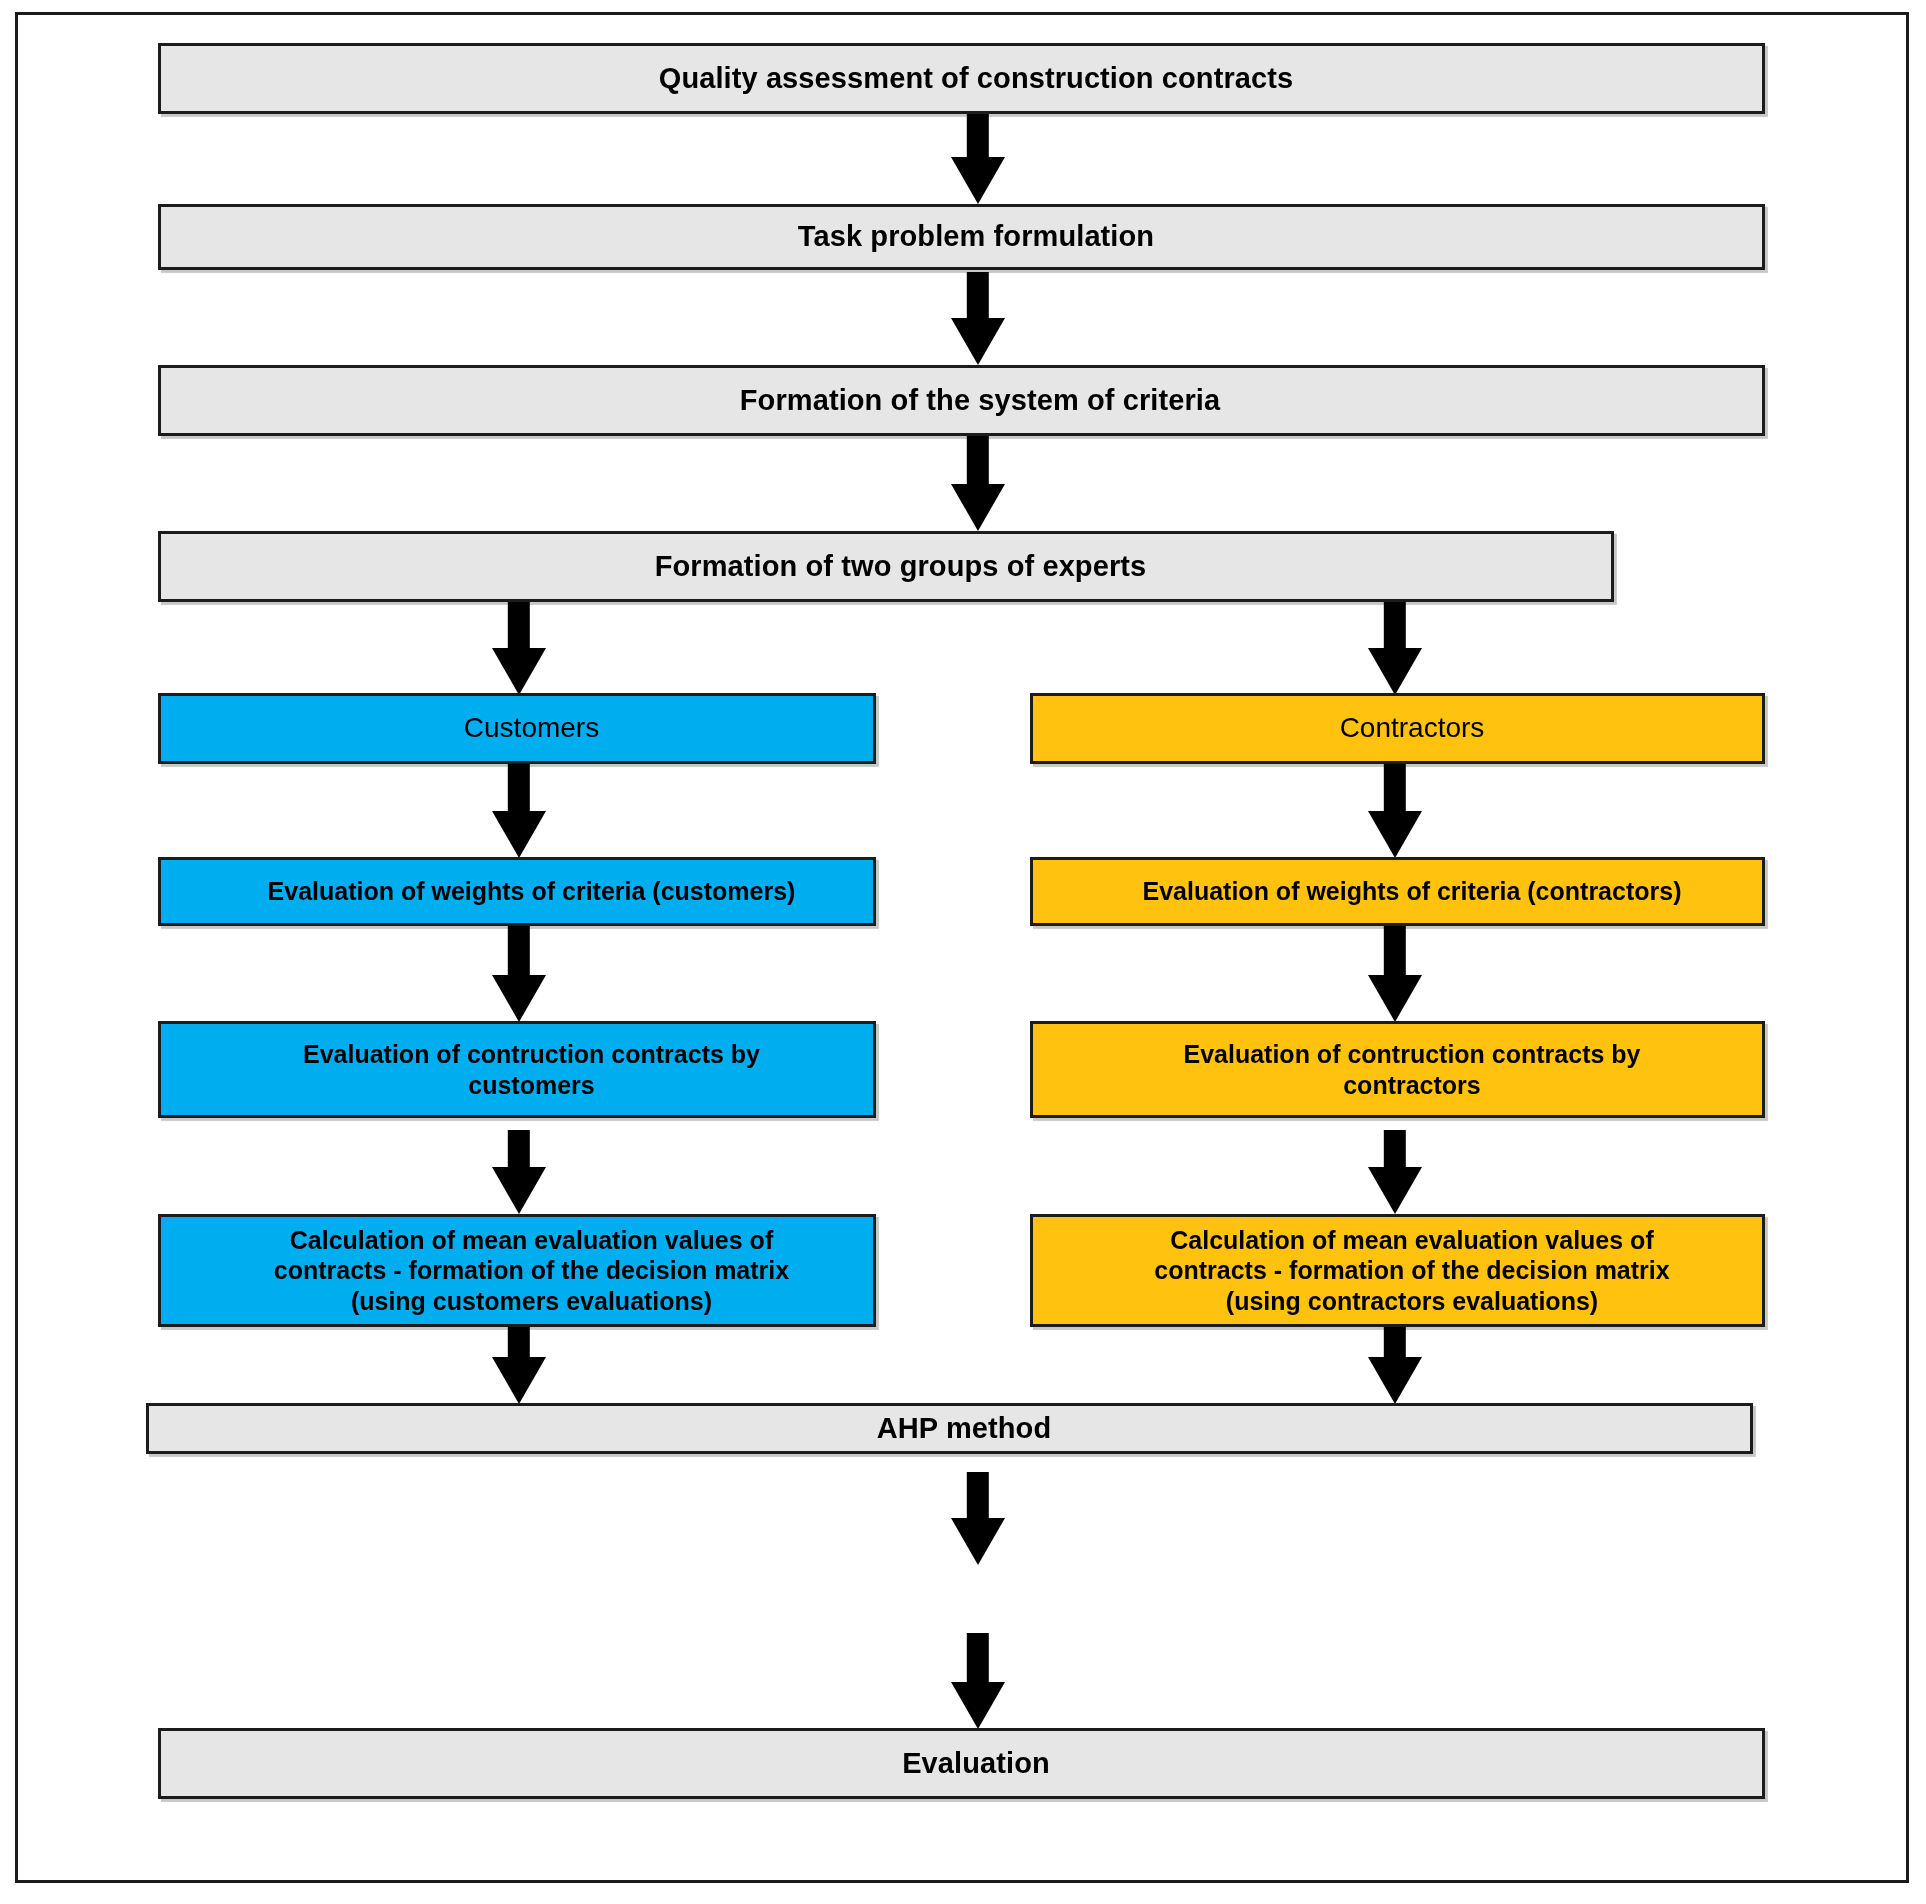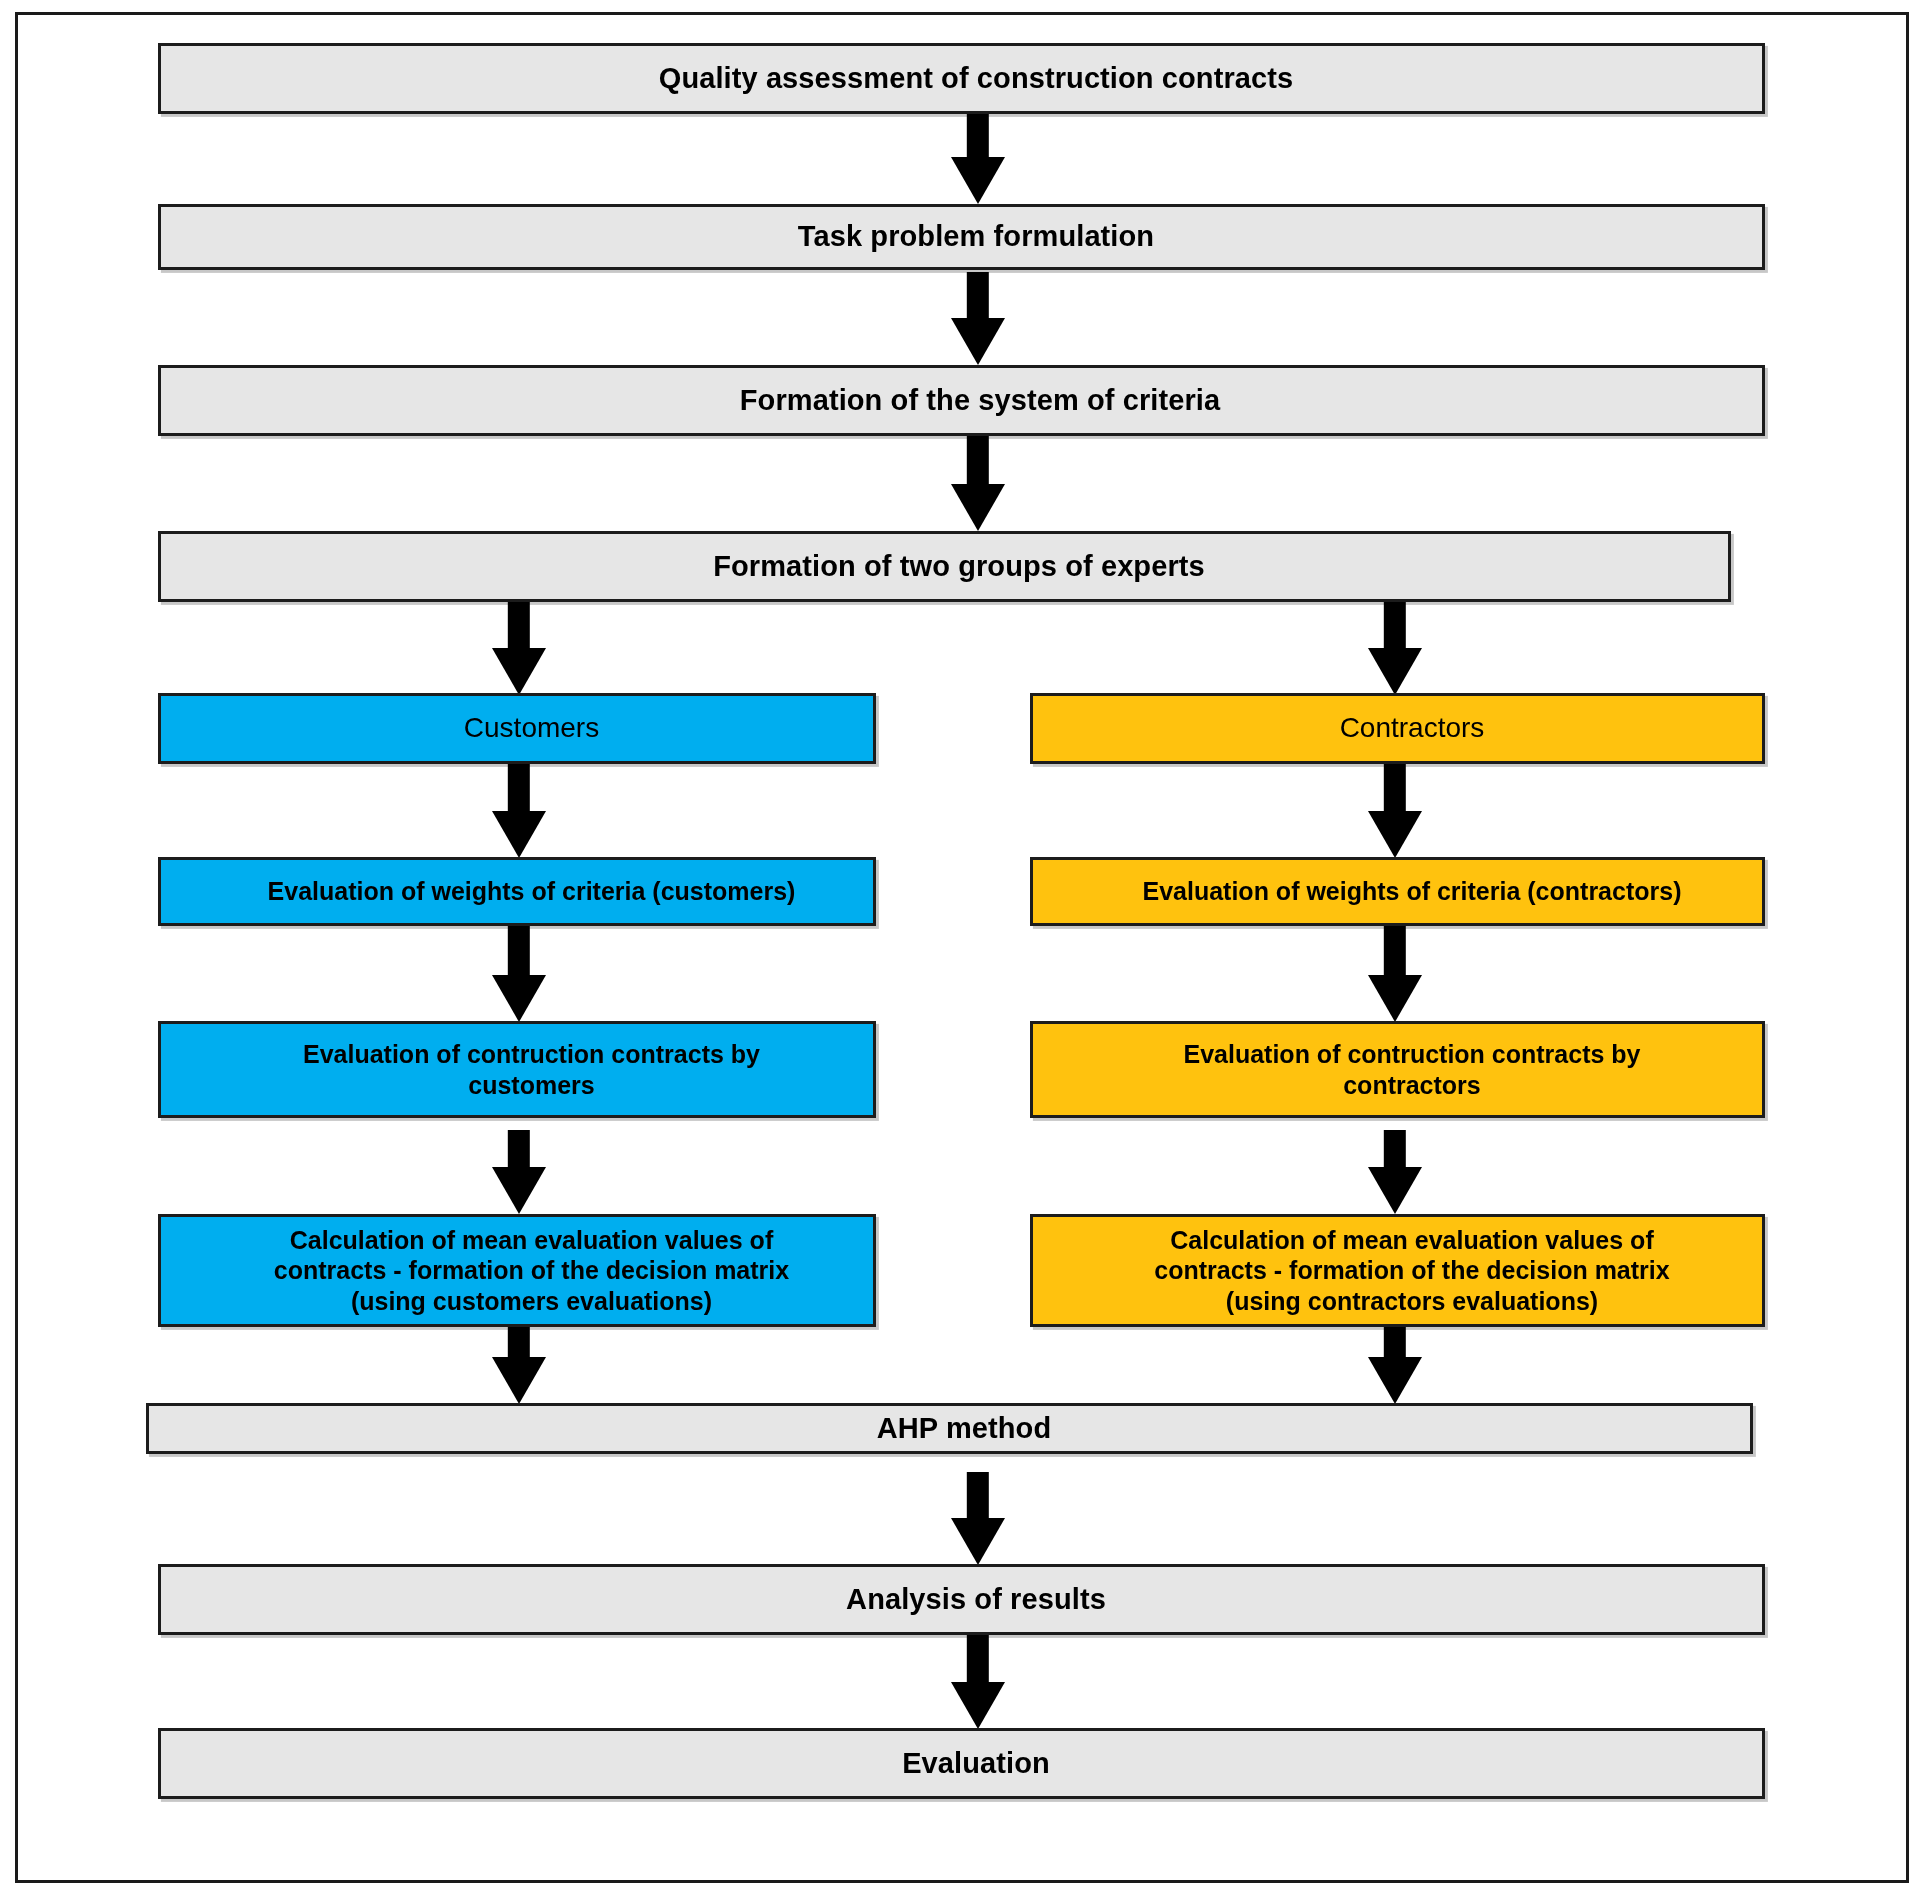--- a/index.html
+++ b/index.html
@@ -133,21 +133,21 @@
   </div>
 
   <div class="node gray" style="left:158px;top:204px;width:1607px;height:66px;">
     <span class="label">Task problem formulation</span>
   </div>
 
   <div class="node gray" style="left:158px;top:365px;width:1607px;height:71px;padding-left:8px;">
     <span class="label">Formation of the system of criteria</span>
   </div>
 
-  <div class="node gray" style="left:158px;top:531px;width:1573px;height:71px;align-items:center;">
+  <div class="node gray" style="left:158px;top:531px;width:1456px;height:71px;align-items:center;">
     <span class="label">Formation of two groups of experts</span>
   </div>
 
   <div class="node blue plain" style="left:158px;top:693px;width:718px;height:71px;">
     <span class="label">Customers</span>
   </div>
 
   <div class="node orange plain" style="left:1030px;top:693px;width:735px;height:71px;">
     <span class="label">Contractors</span>
   </div>
@@ -179,21 +179,18 @@
   <div class="node orange" style="left:1030px;top:1214px;width:735px;height:113px;">
     <span class="label">Calculation of mean evaluation values of
 contracts - formation of the decision matrix
 (using contractors evaluations)</span>
   </div>
 
   <div class="node gray" style="left:146px;top:1403px;width:1607px;height:51px;">
     <span class="label">AHP method</span>
   </div>
 
-  <div class="node gray" style="left:158px;top:1564px;width:1607px;height:71px;">
-    <span class="label">Analysis of results</span>
-  </div>
 
   <div class="node gray" style="left:158px;top:1728px;width:1607px;height:71px;">
     <span class="label">Evaluation</span>
   </div>
 </div>
 
 
 </body></html>

